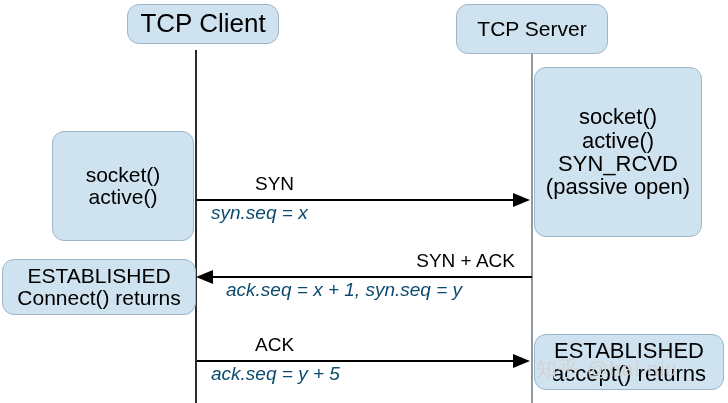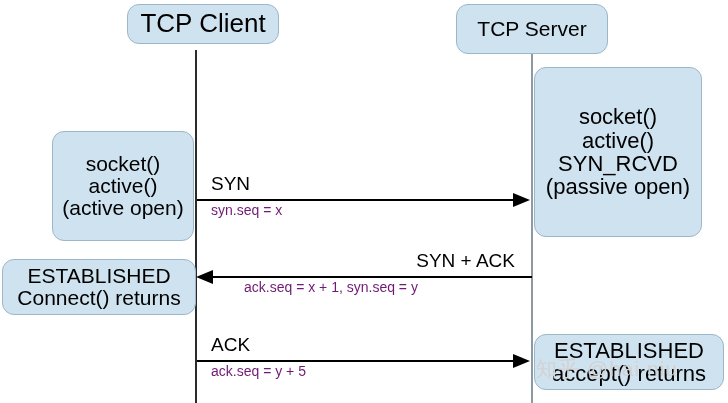--- a/index.html
+++ b/index.html
@@ -112,42 +112,44 @@
     border-top: 7px solid transparent;
     border-bottom: 7px solid transparent;
     border-right: 17px solid #000000;
   }
   .msg .lbl-top {
     position: absolute;
     bottom: 4px;
     font-size: 19px;
     color: #000000;
     white-space: nowrap;
+    margin-left: 44px;
   }
   .msg .lbl-bottom {
     position: absolute;
     top: 3px;
-    font-size: 14px;
-    color: #701a75;
-    white-space: nowrap;
+    font-size: 19px;
+    color: #0c4a6e;
+    white-space: nowrap;
+    font-style: italic;
   }
 
   
   #msg-syn { left: 197px; top: 199px; width: 335px; }
   #msg-syn .line { width: 318px; }
   #msg-syn .head.right { left: 316px; }
   #msg-syn .lbl-top { left: 14px; }
   #msg-syn .lbl-bottom { left: 14px; }
 
   
   #msg-synack { left: 196px; top: 276px; width: 336px; }
   #msg-synack .line { width: 319px; left: 17px; }
   #msg-synack .head.left { left: 0px; }
   #msg-synack .lbl-top { right: 17px; }
-  #msg-synack .lbl-bottom { left: 48px; text-align: right; }
+  #msg-synack .lbl-bottom { left: 30px; text-align: right; }
 
   
   #msg-ack { left: 197px; top: 360px; width: 335px; }
   #msg-ack .line { width: 318px; }
   #msg-ack .head.right { left: 316px; }
   #msg-ack .lbl-top { left: 14px; }
   #msg-ack .lbl-bottom { left: 14px; }
 
   
   #watermark {
@@ -174,21 +176,20 @@
     <span class="ln">TCP Client</span>
   </div>
 
   <div class="node" id="server-header">
     <span class="ln">TCP Server</span>
   </div>
 
   <div class="node" id="client-state-1">
     <span class="ln">socket()</span>
     <span class="ln">active()</span>
-    <span class="ln">(active open)</span>
   </div>
 
   <div class="node" id="client-state-2">
     <span class="ln">ESTABLISHED</span>
     <span class="ln">Connect() returns</span>
   </div>
 
   <div class="node" id="server-state-1">
     <span class="ln">socket()</span>
     <span class="ln">active()</span>

